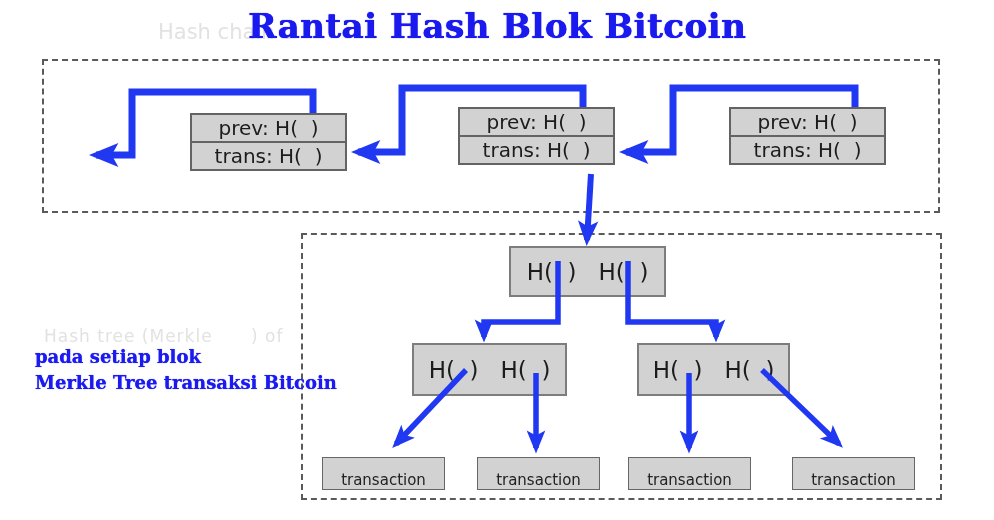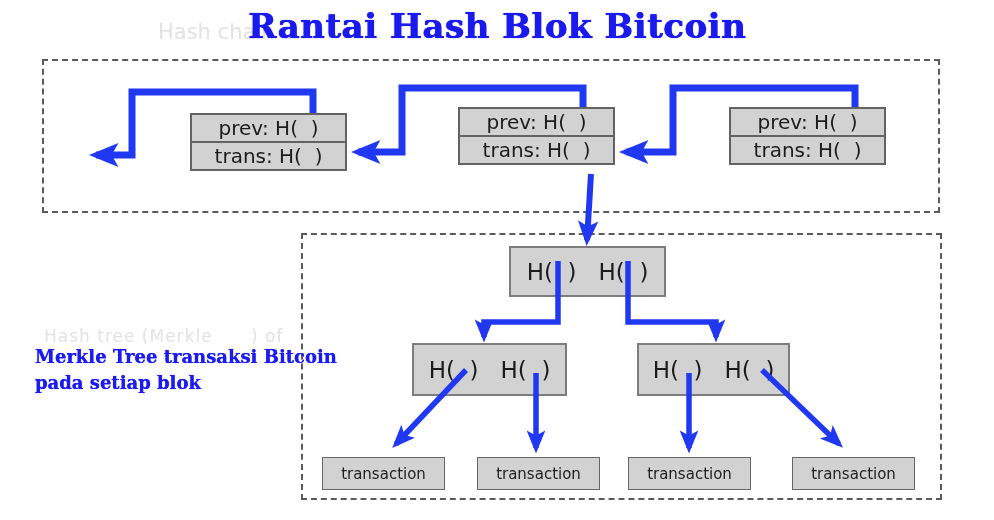--- a/index.html
+++ b/index.html
@@ -39,21 +39,21 @@
 
   
   .mnode{
     position:absolute;z-index:3;box-sizing:border-box;border:2px solid #7d7d7d;background:#d2d2d2;
     display:flex;align-items:center;justify-content:center;gap:22px;
     font-size:23px;color:#1c1c1c;
   }
   .leaf{
     position:absolute;width:123px;height:33px;z-index:3;box-sizing:border-box;
     border:1.5px solid #666666;background:#d2d2d2;
-    display:flex;align-items:center;justify-content:center;
+    display:flex;align-items:flex-end;justify-content:center;
     font-size:15px;color:#222222;
   }
 
   
   .annotation{
     position:absolute;left:35px;top:344px;z-index:2;
     font-family:"DejaVu Serif", serif;font-weight:900;font-size:18px;line-height:26px;
     color:#1b1bf0;text-shadow:0 0 0.8px #1b1bf0;
   }
 
@@ -122,22 +122,22 @@
     <span>transaction</span>
   </div>
   <div class="leaf" style="left:628px;top:457px;">
     <span>transaction</span>
   </div>
   <div class="leaf" style="left:792px;top:457px;">
     <span>transaction</span>
   </div>
 
   <div class="annotation">
+    <div>pada setiap blok</div>
     <div>Merkle Tree transaksi Bitcoin</div>
-    <div>pada setiap blok</div>
   </div>
 
   <svg id="arrows" viewBox="0 0 994 520" xmlns="http://www.w3.org/2000/svg">
     <defs>
       <marker id="ah" markerWidth="4.8" markerHeight="3.8" refX="3.4" refY="1.75" orient="auto">
         <path d="M0.2,0.05 L4.4,1.75 L0.2,3.45 L1.15,1.75 Z" fill="#2138f2"></path>
       </marker>
     </defs>
 
     <polyline points="313,113 313,92 132,92 132,155 96,155" fill="none" stroke="#2138f2" stroke-width="7" marker-end="url(#ah)"></polyline>

